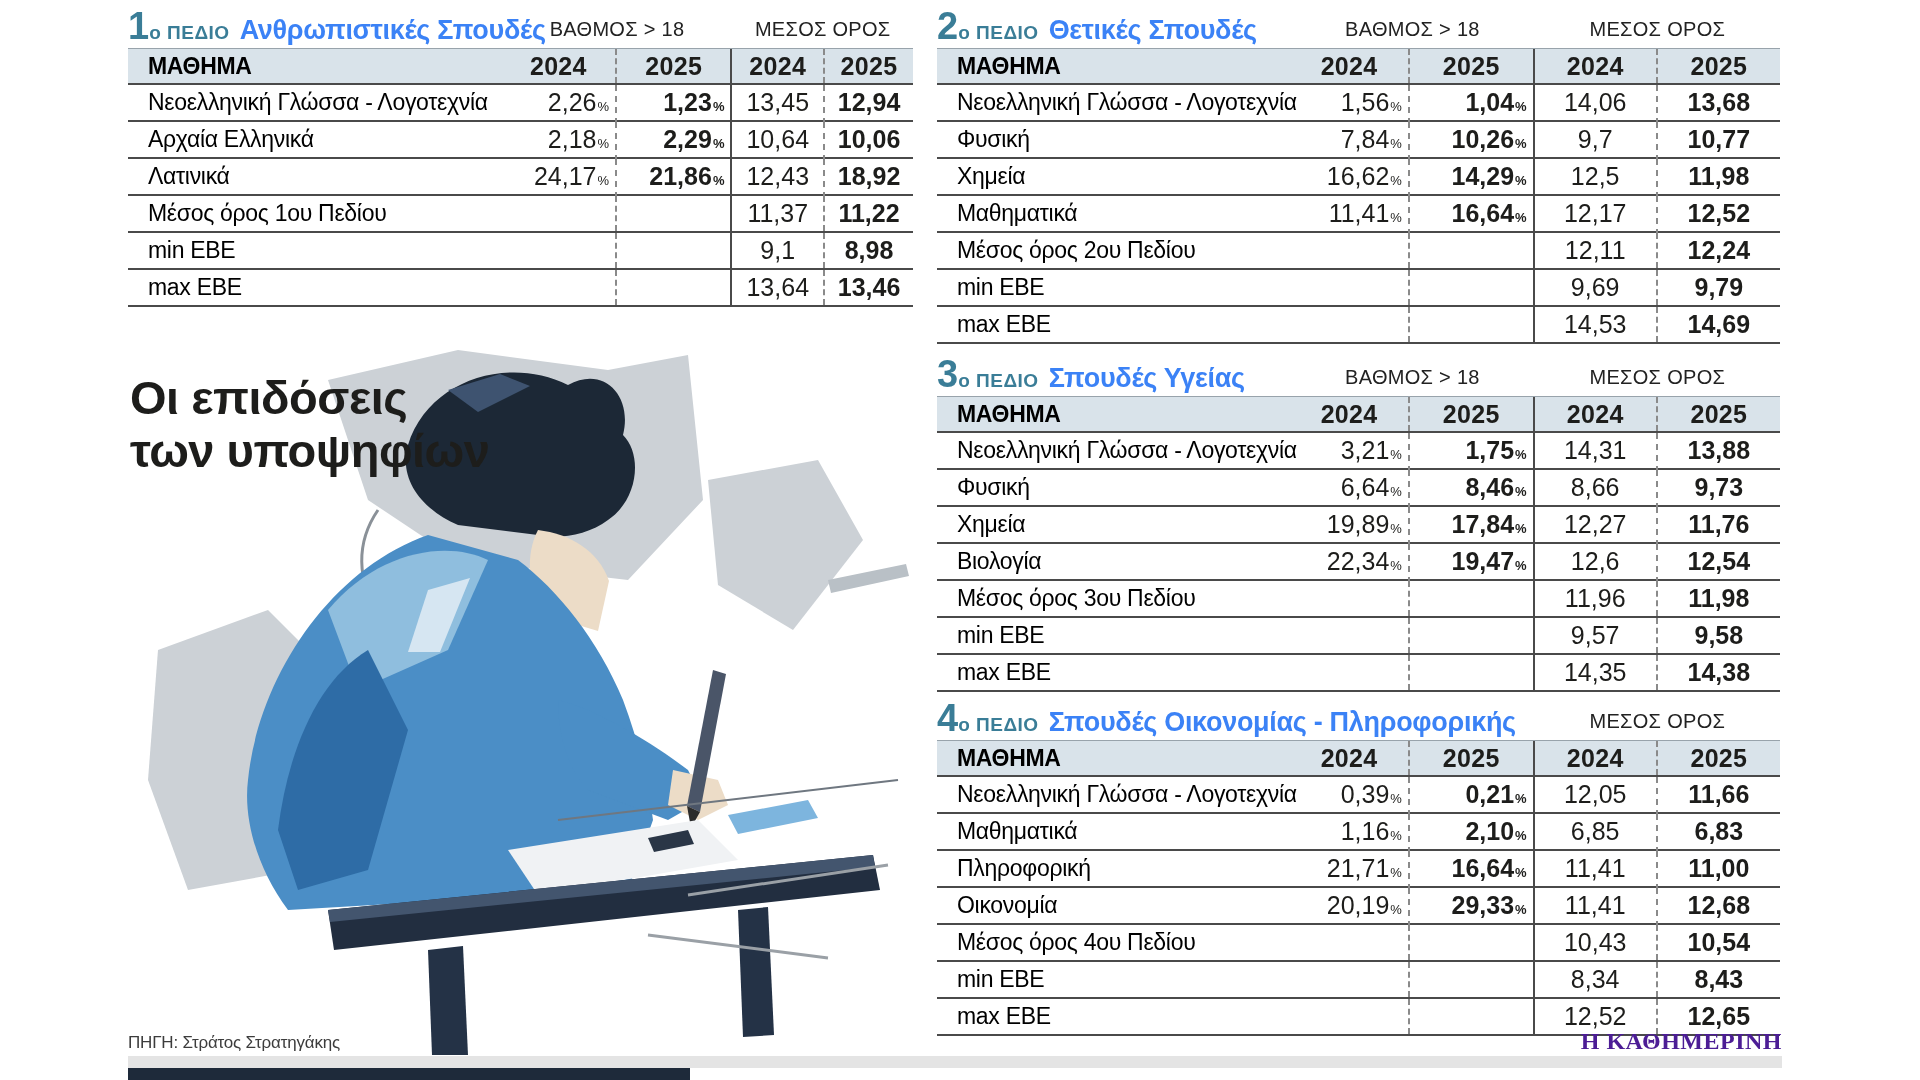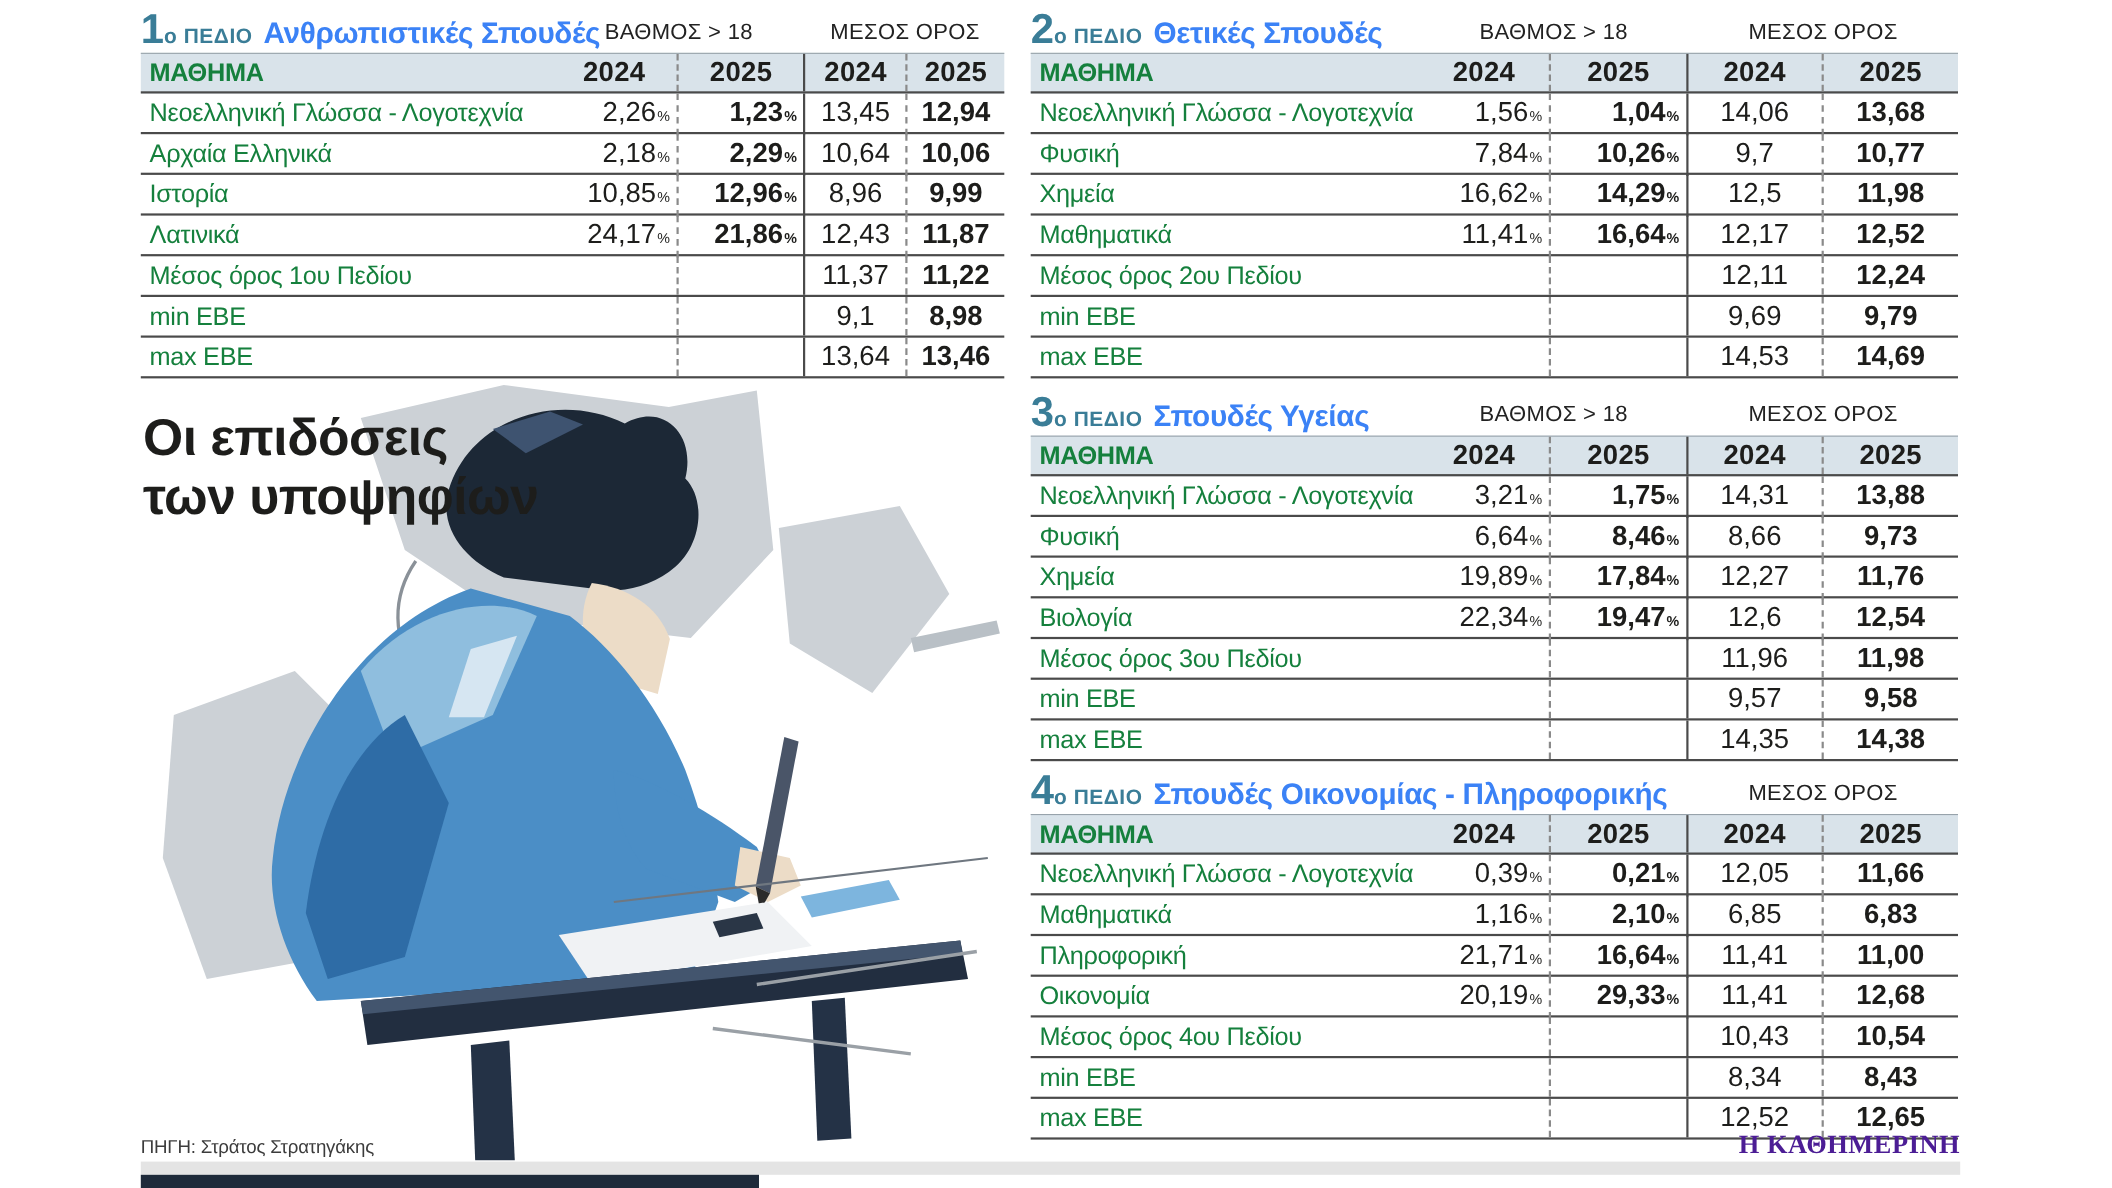--- a/index.html
+++ b/index.html
@@ -25,21 +25,21 @@
   .side-right .g2{left:70.9%;width:29.1%;}
 
   .trow{display:grid;height:37px;border-bottom:2px solid #4a4a4a;box-sizing:border-box;}
   .side-left  .trow{grid-template-columns:47.6% 14.7% 14.7% 11.8% 11.2%;}
   .side-right .trow{grid-template-columns:41.9% 14.2% 14.8% 14.6% 14.5%;}
   .thead{background:#d9e3ea;border-top:1px solid #98a3ab;}
   .thead .cell{font-weight:bold;font-size:21px;letter-spacing:.3px;}
   .thead .cell.v{text-align:center;padding:0;}
 
   .cell{line-height:34px;white-space:nowrap;box-sizing:border-box;overflow:visible;}
-  .cell.subject{font-size:23px;padding-left:8px;text-align:left;color:#15803d;letter-spacing:-.3px;}
+  .cell.subject{font-size:23px;padding-left:20px;text-align:left;color:#000000;letter-spacing:-.3px;}
   .cell.v{font-size:25px;}
   .cell.g24,.cell.g25{text-align:right;padding-right:6px;}
   .cell.m24,.cell.m25{text-align:center;}
   .cell.b{font-weight:bold;}
   .cell.g24{border-right:2px dashed #8a8a8a;}
   .cell.g25{border-right:2px solid #4a4a4a;}
   .cell.m24{border-right:2px dashed #8a8a8a;}
   .pct{font-size:13px;margin-left:1px;}
 
   
@@ -124,32 +124,25 @@
           <div class="cell v m25 b">12,94</div>
         </div>
         <div class="trow">
           <div class="cell subject">Αρχαία Ελληνικά</div>
           <div class="cell v g24">2,18<span class="pct">%</span></div>
           <div class="cell v g25 b">2,29<span class="pct">%</span></div>
           <div class="cell v m24">10,64</div>
           <div class="cell v m25 b">10,06</div>
         </div>
         <div class="trow">
-          <div class="cell subject">Ιστορία</div>
-          <div class="cell v g24">10,85<span class="pct">%</span></div>
-          <div class="cell v g25 b">12,96<span class="pct">%</span></div>
-          <div class="cell v m24">8,96</div>
-          <div class="cell v m25 b">9,99</div>
-        </div>
-        <div class="trow">
           <div class="cell subject">Λατινικά</div>
           <div class="cell v g24">24,17<span class="pct">%</span></div>
           <div class="cell v g25 b">21,86<span class="pct">%</span></div>
           <div class="cell v m24">12,43</div>
-          <div class="cell v m25 b">11,87</div>
+          <div class="cell v m25 b">18,92</div>
         </div>
         <div class="trow">
           <div class="cell subject">Μέσος όρος 1ου Πεδίου</div>
           <div class="cell v g24"></div>
           <div class="cell v g25 b"></div>
           <div class="cell v m24">11,37</div>
           <div class="cell v m25 b">11,22</div>
         </div>
         <div class="trow">
           <div class="cell subject">min ΕΒΕ</div>

